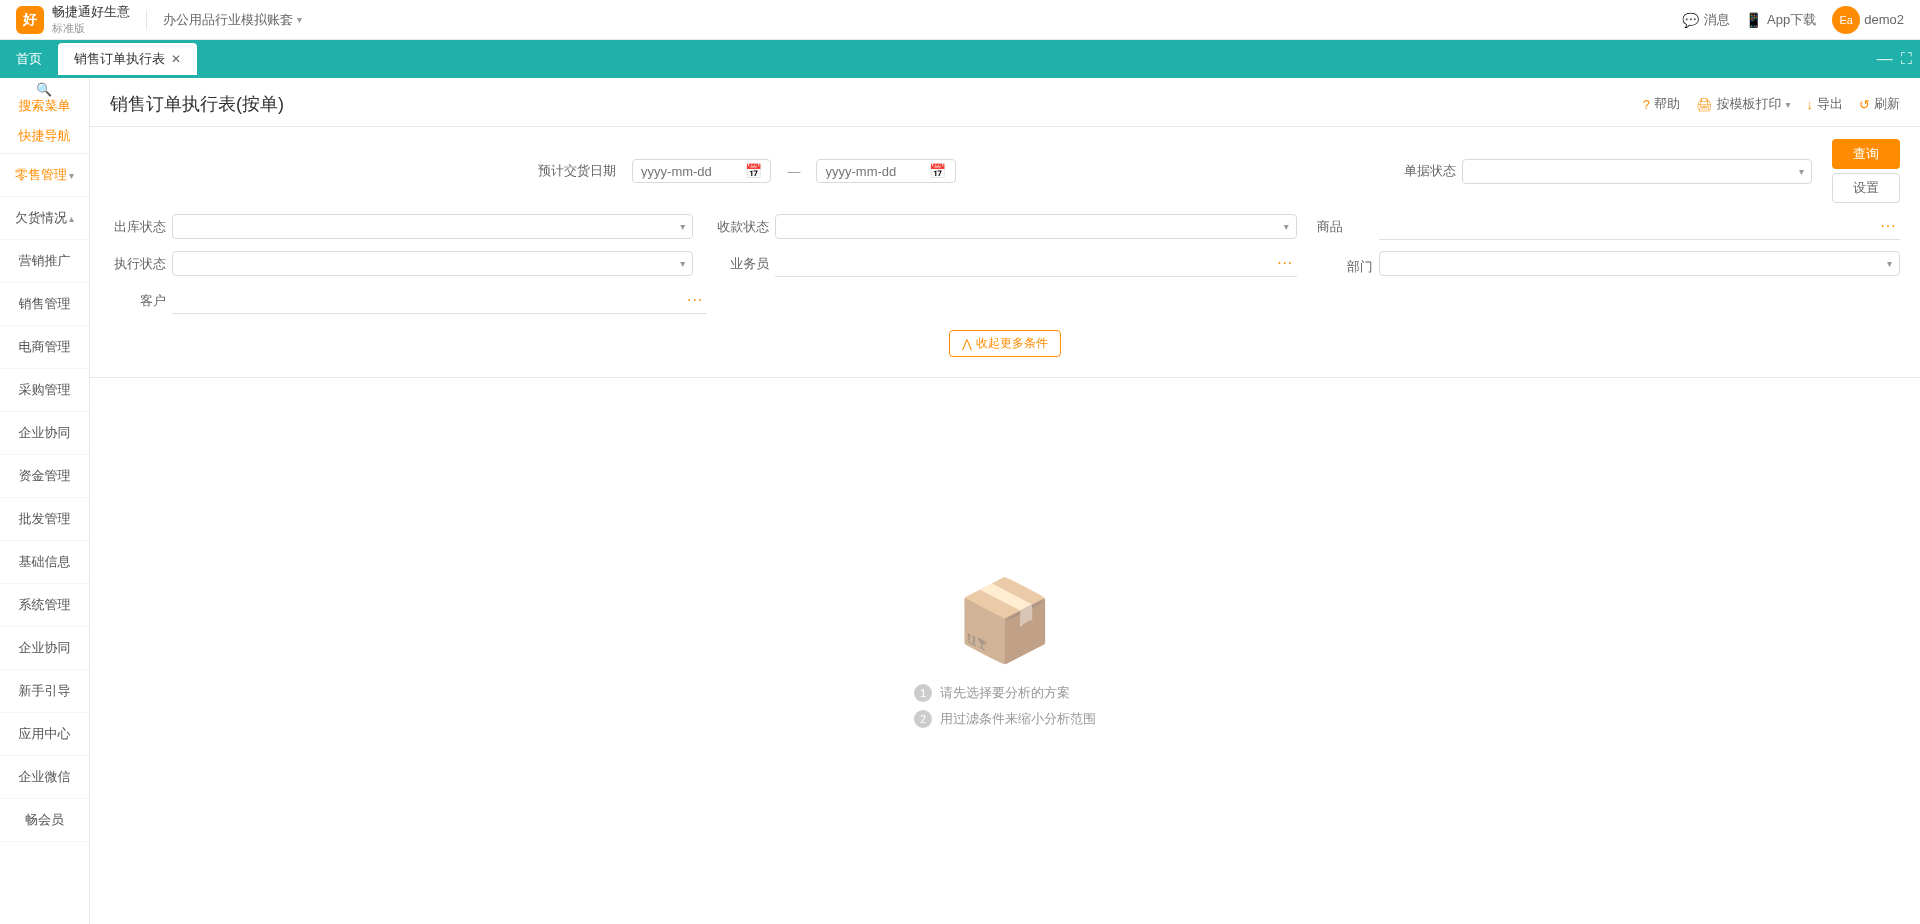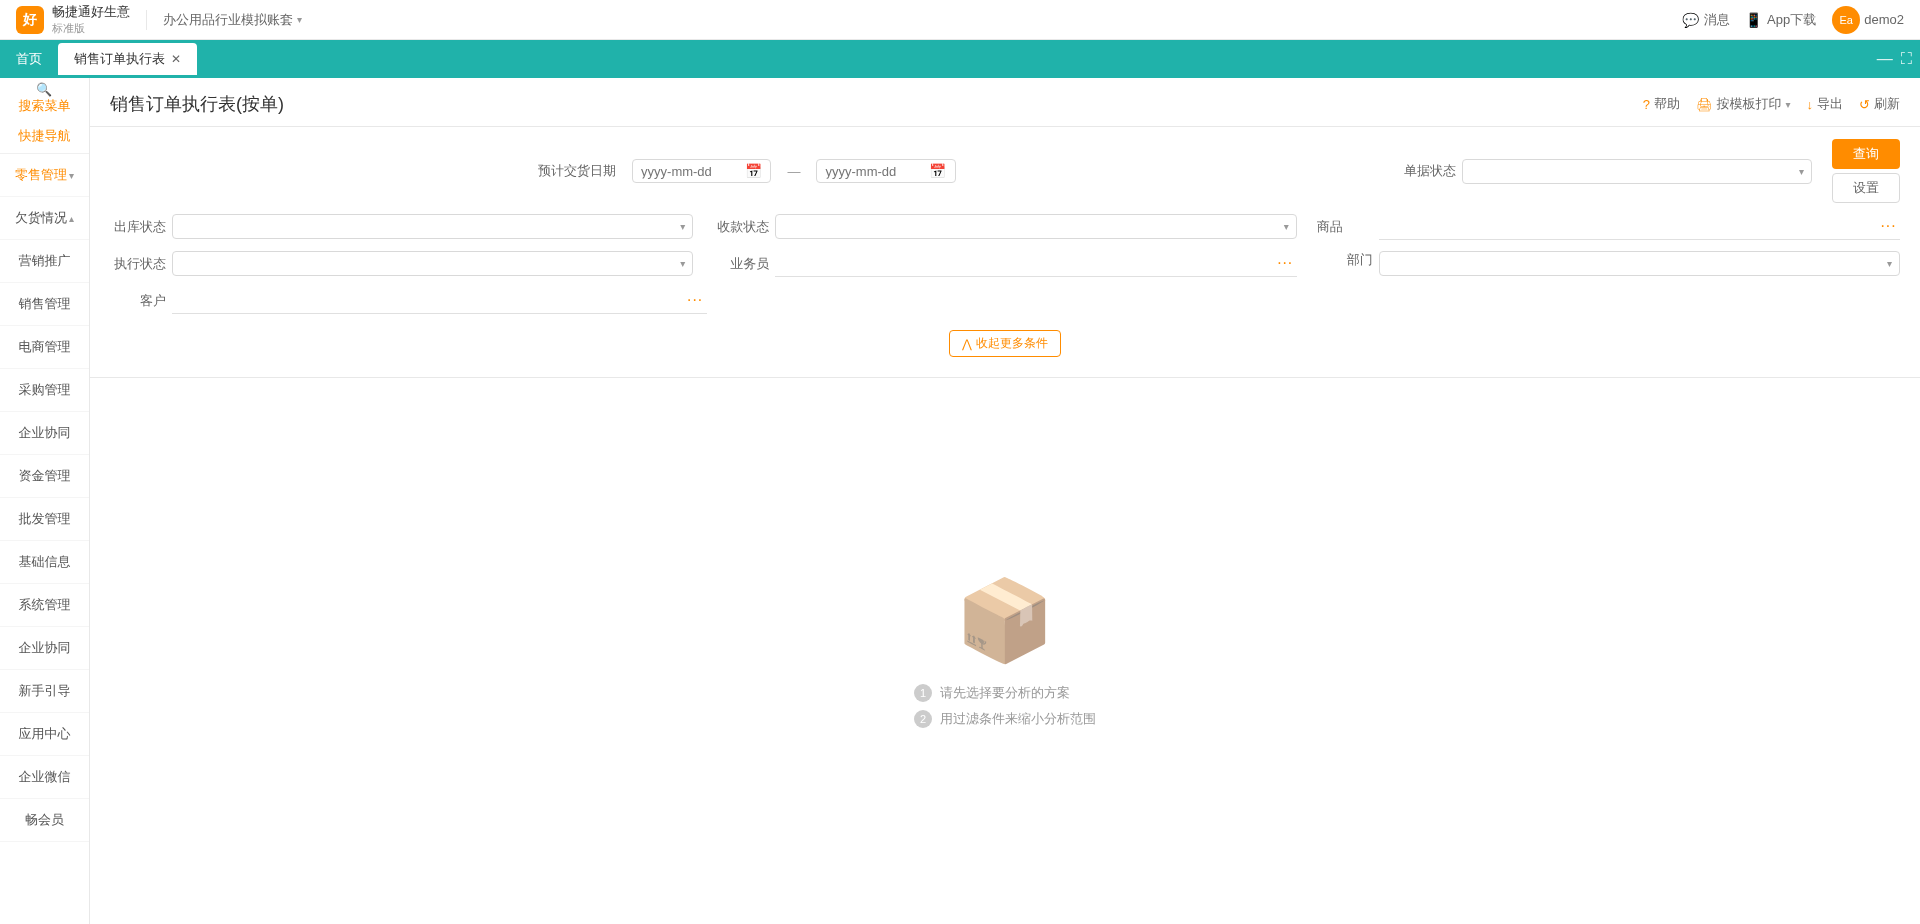--- a/index.html
+++ b/index.html
@@ -288,21 +288,21 @@
                 </select>
                 <span class="chevron">▾</span>
               </div>
             </div>
             <div style="display:flex;align-items:center;gap:6px;flex:1;">
               <span style="color:#666;font-size:13px;white-space:nowrap;min-width:56px;text-align:right;">业务员</span>
               <div style="flex:1;border-bottom:1px solid #e0e0e0;display:flex;align-items:center;justify-content:flex-end;padding:4px 0;">
                 <span class="dots-btn">···</span>
               </div>
             </div>
-            <div style="display:flex;align-items:flex-start;gap:6px;flex:1;">
+            <div style="display:flex;align-items:flex-end;gap:6px;flex:1;">
               <span style="color:#666;font-size:13px;white-space:nowrap;min-width:56px;text-align:right;">部门</span>
               <div class="select-wrapper" style="flex:1;">
                 <select class="filter-select" style="width:100%;">
                   <option value=""></option>
                 </select>
                 <span class="chevron">▾</span>
               </div>
             </div>
           </div>
 

